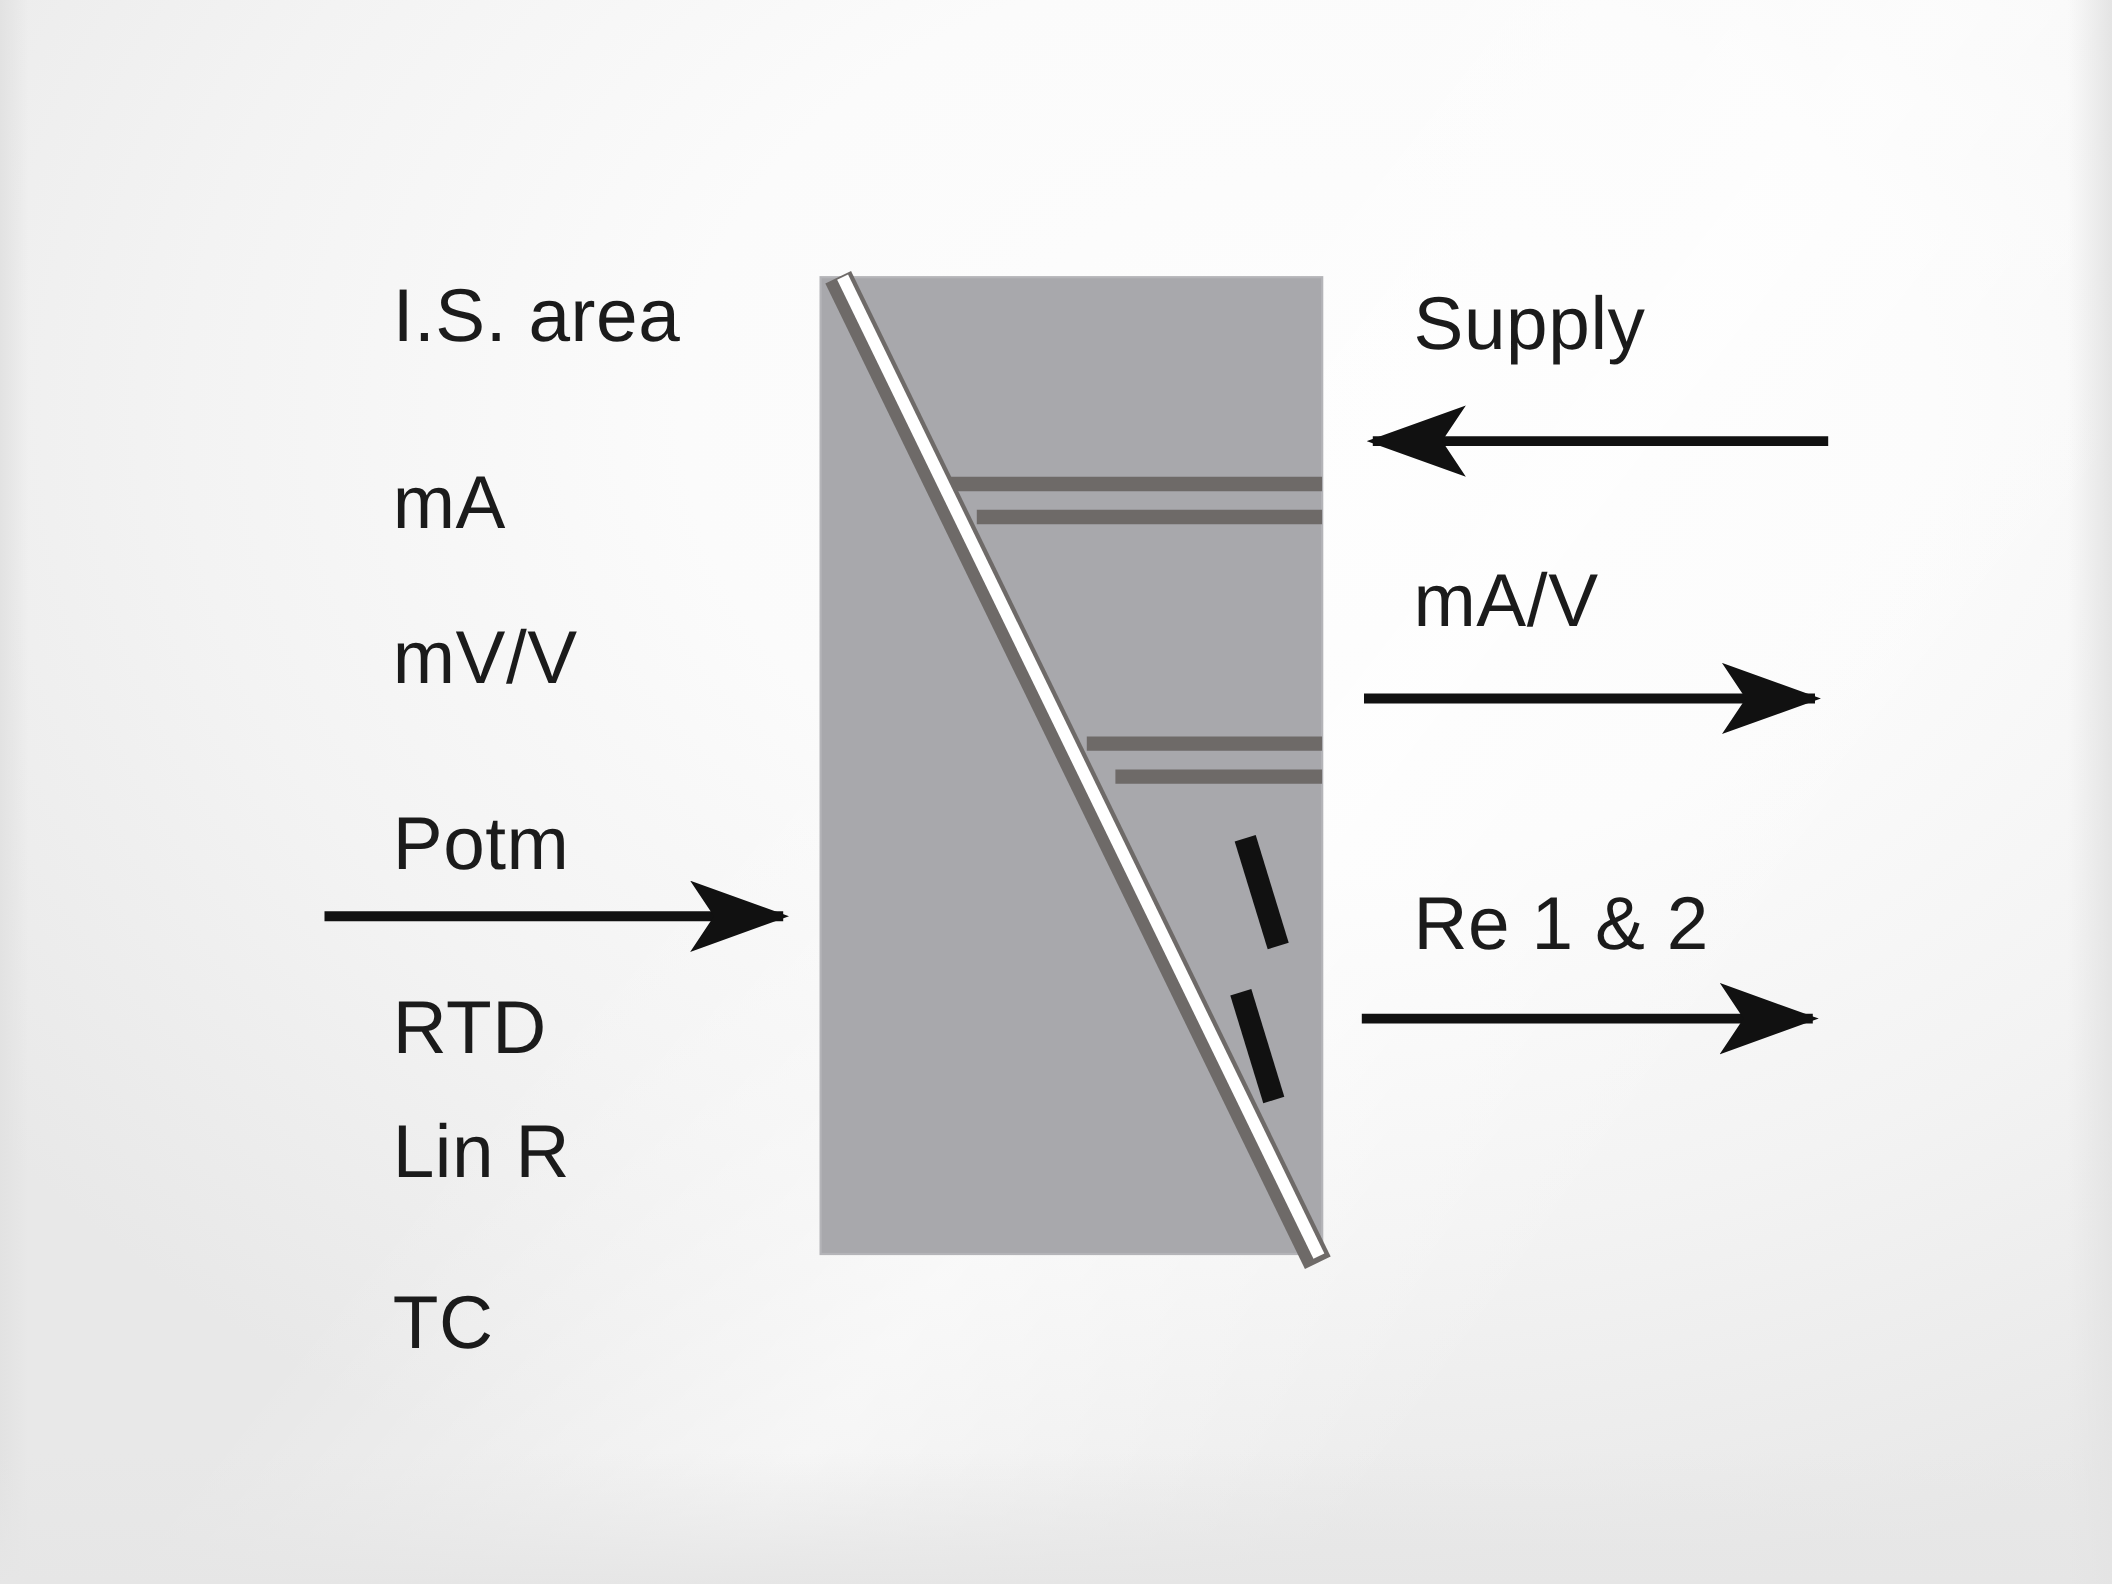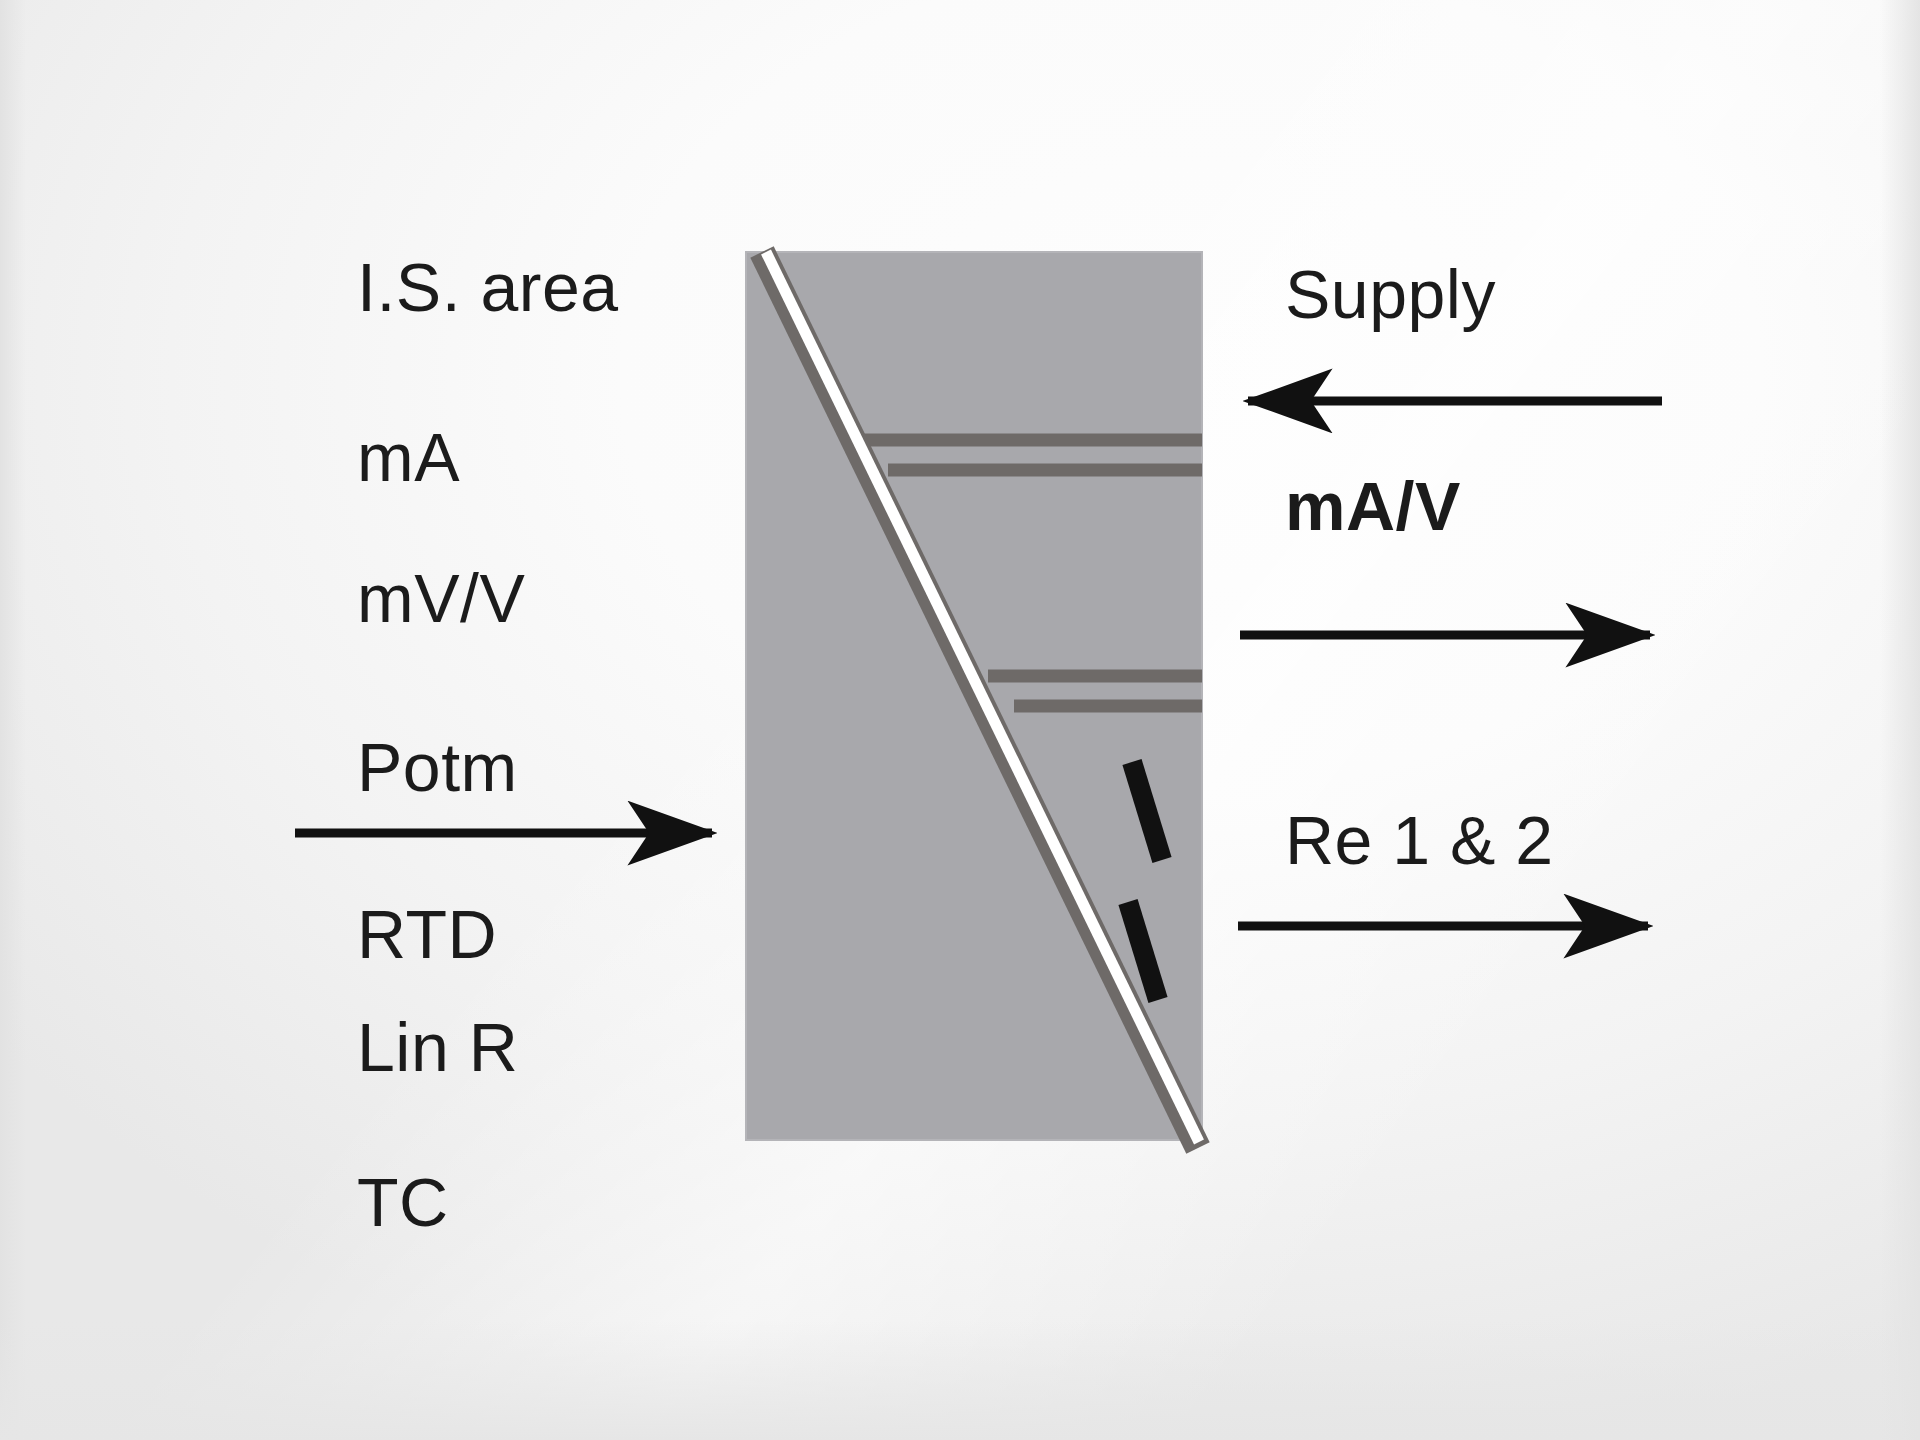--- a/index.html
+++ b/index.html
@@ -134,17 +134,17 @@
   <div class="lbl lbl-left" style="left:310px; top:733px;">Potm</div>
 
   <div class="lbl lbl-left" style="left:310px; top:900px;">RTD</div>
 
   <div class="lbl lbl-left" style="left:310px; top:1013px;text-align:center;">Lin R</div>
 
   <div class="lbl lbl-left" style="left:310px; top:1168px;">TC</div>
 
   <div class="lbl lbl-right" style="left:1285px; top:260px;">Supply</div>
 
-  <div class="lbl lbl-right" style="left:1285px; top:472px;font-weight:bold;">mA/V</div>
+  <div class="lbl lbl-right" style="left:1285px; top:512px;">mA/V</div>
 
   <div class="lbl lbl-right" style="left:1285px; top:806px;">Re 1 &amp; 2</div>
 
 </div>
 
 </body></html>

